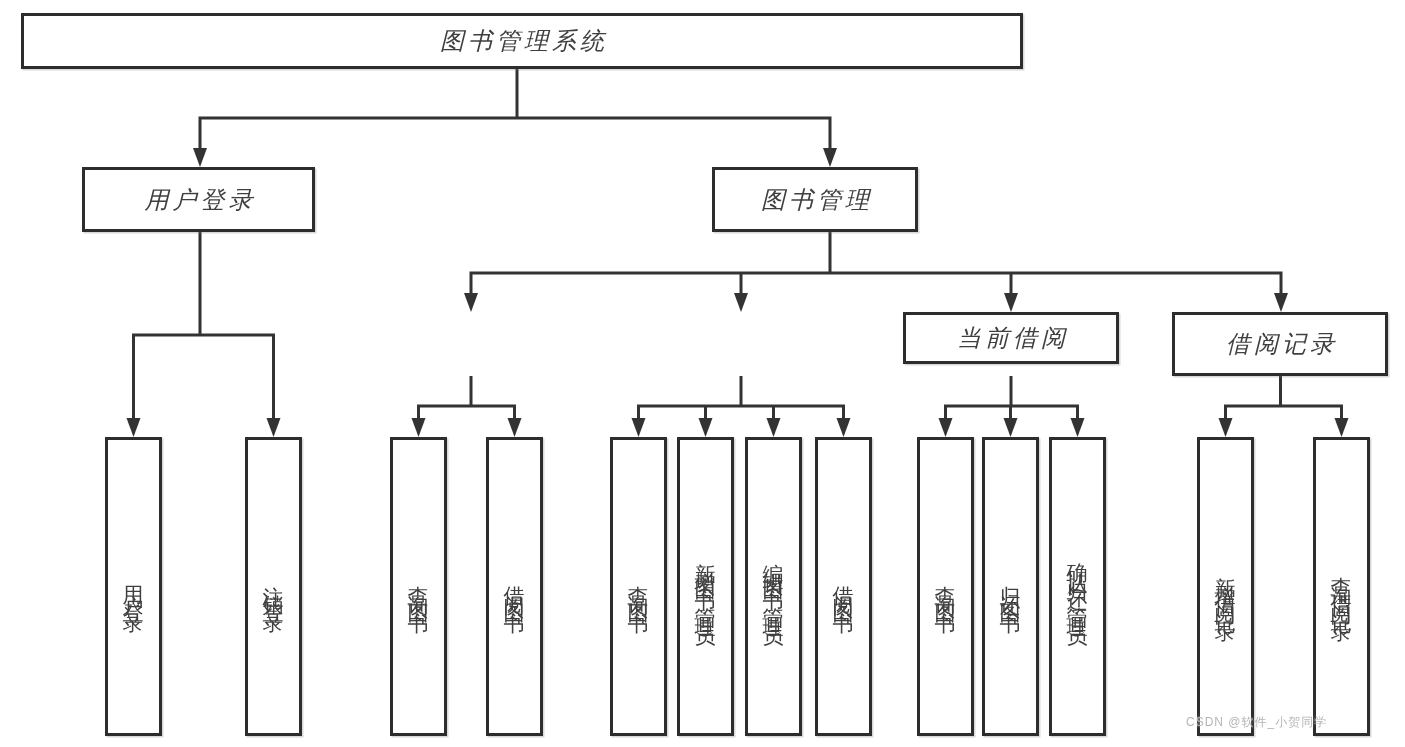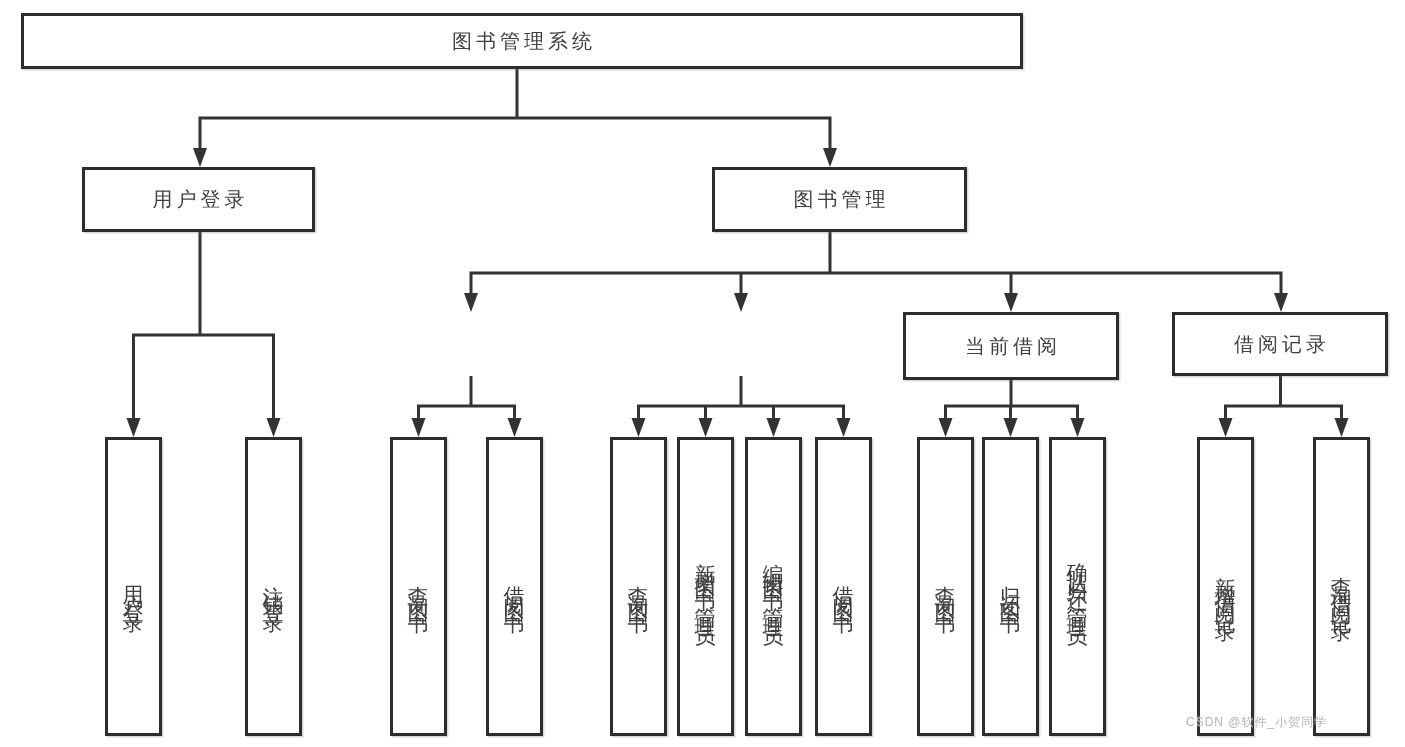--- a/index.html
+++ b/index.html
@@ -29,24 +29,25 @@
     border: 3px solid #2d2d2d;
     background: #ffffff;
     display: flex;
     align-items: center;
     justify-content: center;
     color: #3f3f3f;
     z-index: 2;
     box-shadow: 1.5px 1.5px 0 rgba(120,120,130,0.28);
   }
   .hlabel {
-    font-size: 20px;
+    font-size: 24px;
     letter-spacing: 4px;
     text-indent: 4px;
     white-space: nowrap;
+    font-style: italic;
   }
   .leaf .vlabel {
     writing-mode: vertical-rl;
     text-orientation: mixed;
     font-size: 21px;
     line-height: 1;
     letter-spacing: 9px;
     white-space: nowrap;
   }
   .watermark {
@@ -106,25 +107,25 @@
     </g>
   </svg>
 
   <div class="box" style="left:21px; top:13px; width:1002px; height:56px;">
     <span class="hlabel">图书管理系统</span>
   </div>
 
   <div class="box" style="left:82px; top:167px; width:233px; height:65px;">
     <span class="hlabel">用户登录</span>
   </div>
-  <div class="box" style="left:712px; top:167px; width:255px; height:65px;">
+  <div class="box" style="left:712px; top:167px; width:206px; height:65px;">
     <span class="hlabel">图书管理</span>
   </div>
 
-  <div class="box" style="left:903px; top:312px; width:216px; height:68px;">
+  <div class="box" style="left:903px; top:312px; width:216px; height:52px;">
     <span class="hlabel">当前借阅</span>
   </div>
   <div class="box" style="left:1172px; top:312px; width:216px; height:64px;">
     <span class="hlabel">借阅记录</span>
   </div>
 
   <div class="box leaf" style="left:105px; top:437px; width:57px; height:299px;">
     <span class="vlabel">用户登录</span>
   </div>
   <div class="box leaf" style="left:245px; top:437px; width:57px; height:299px;">

